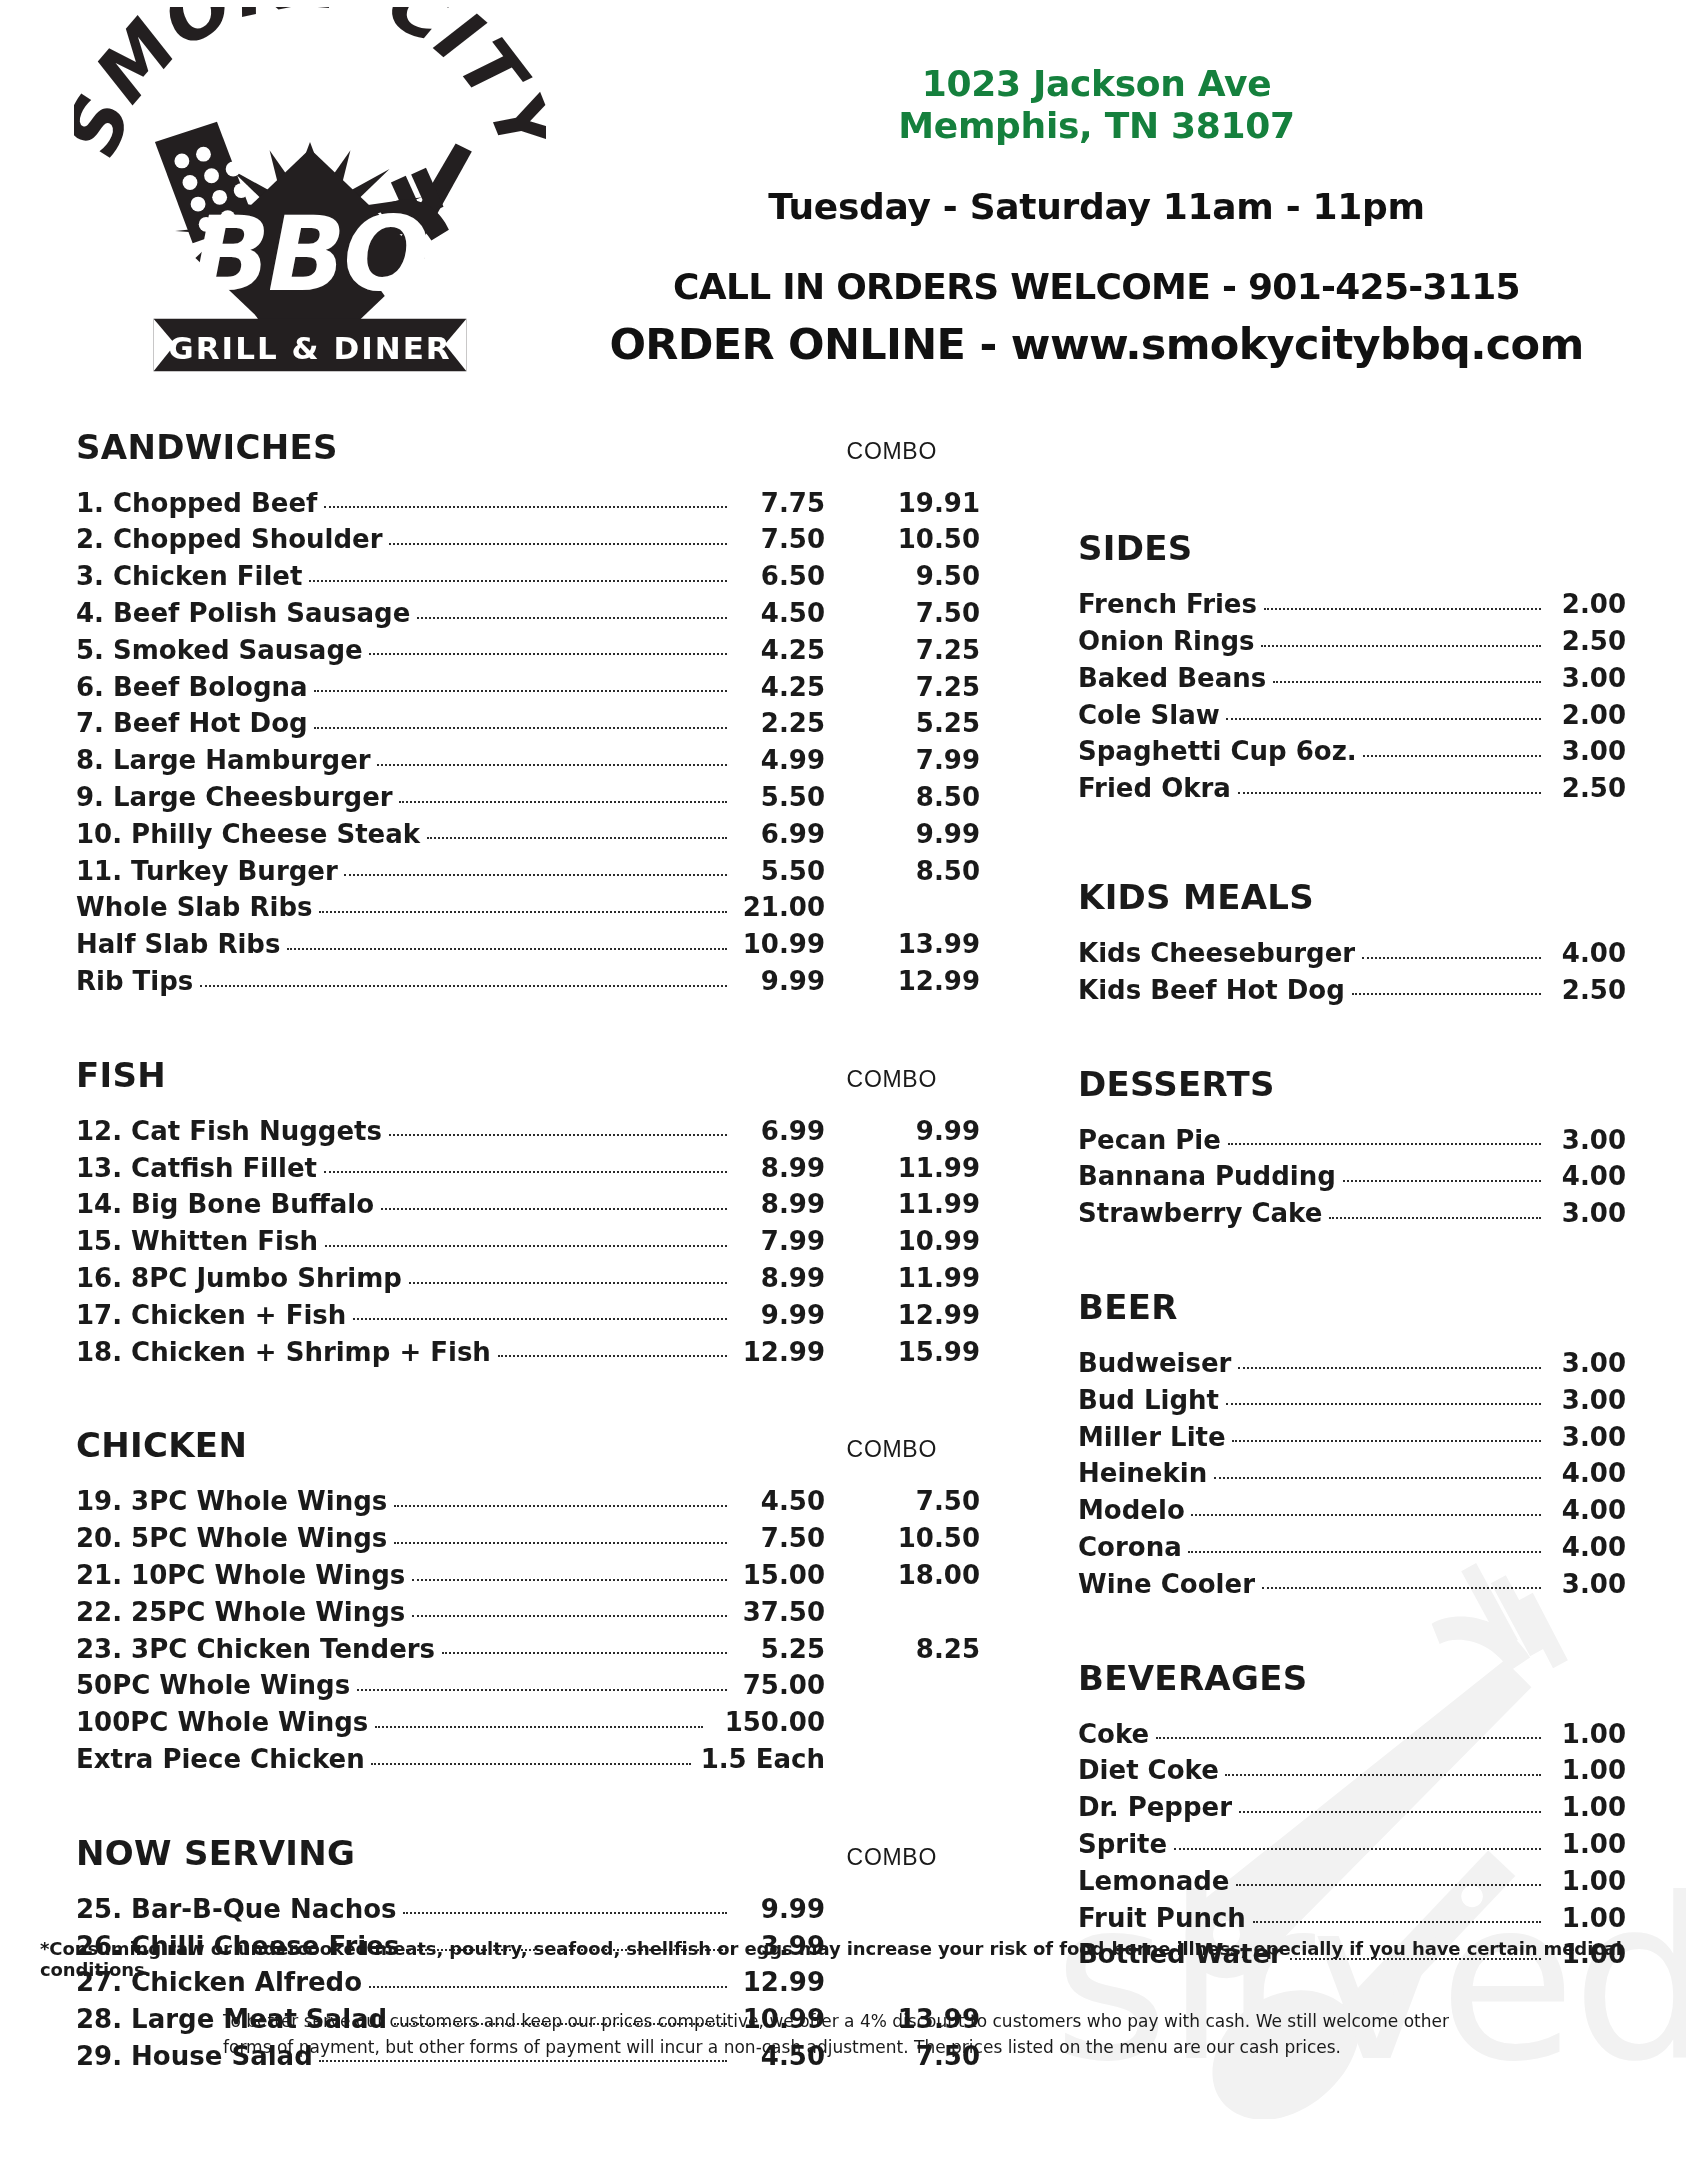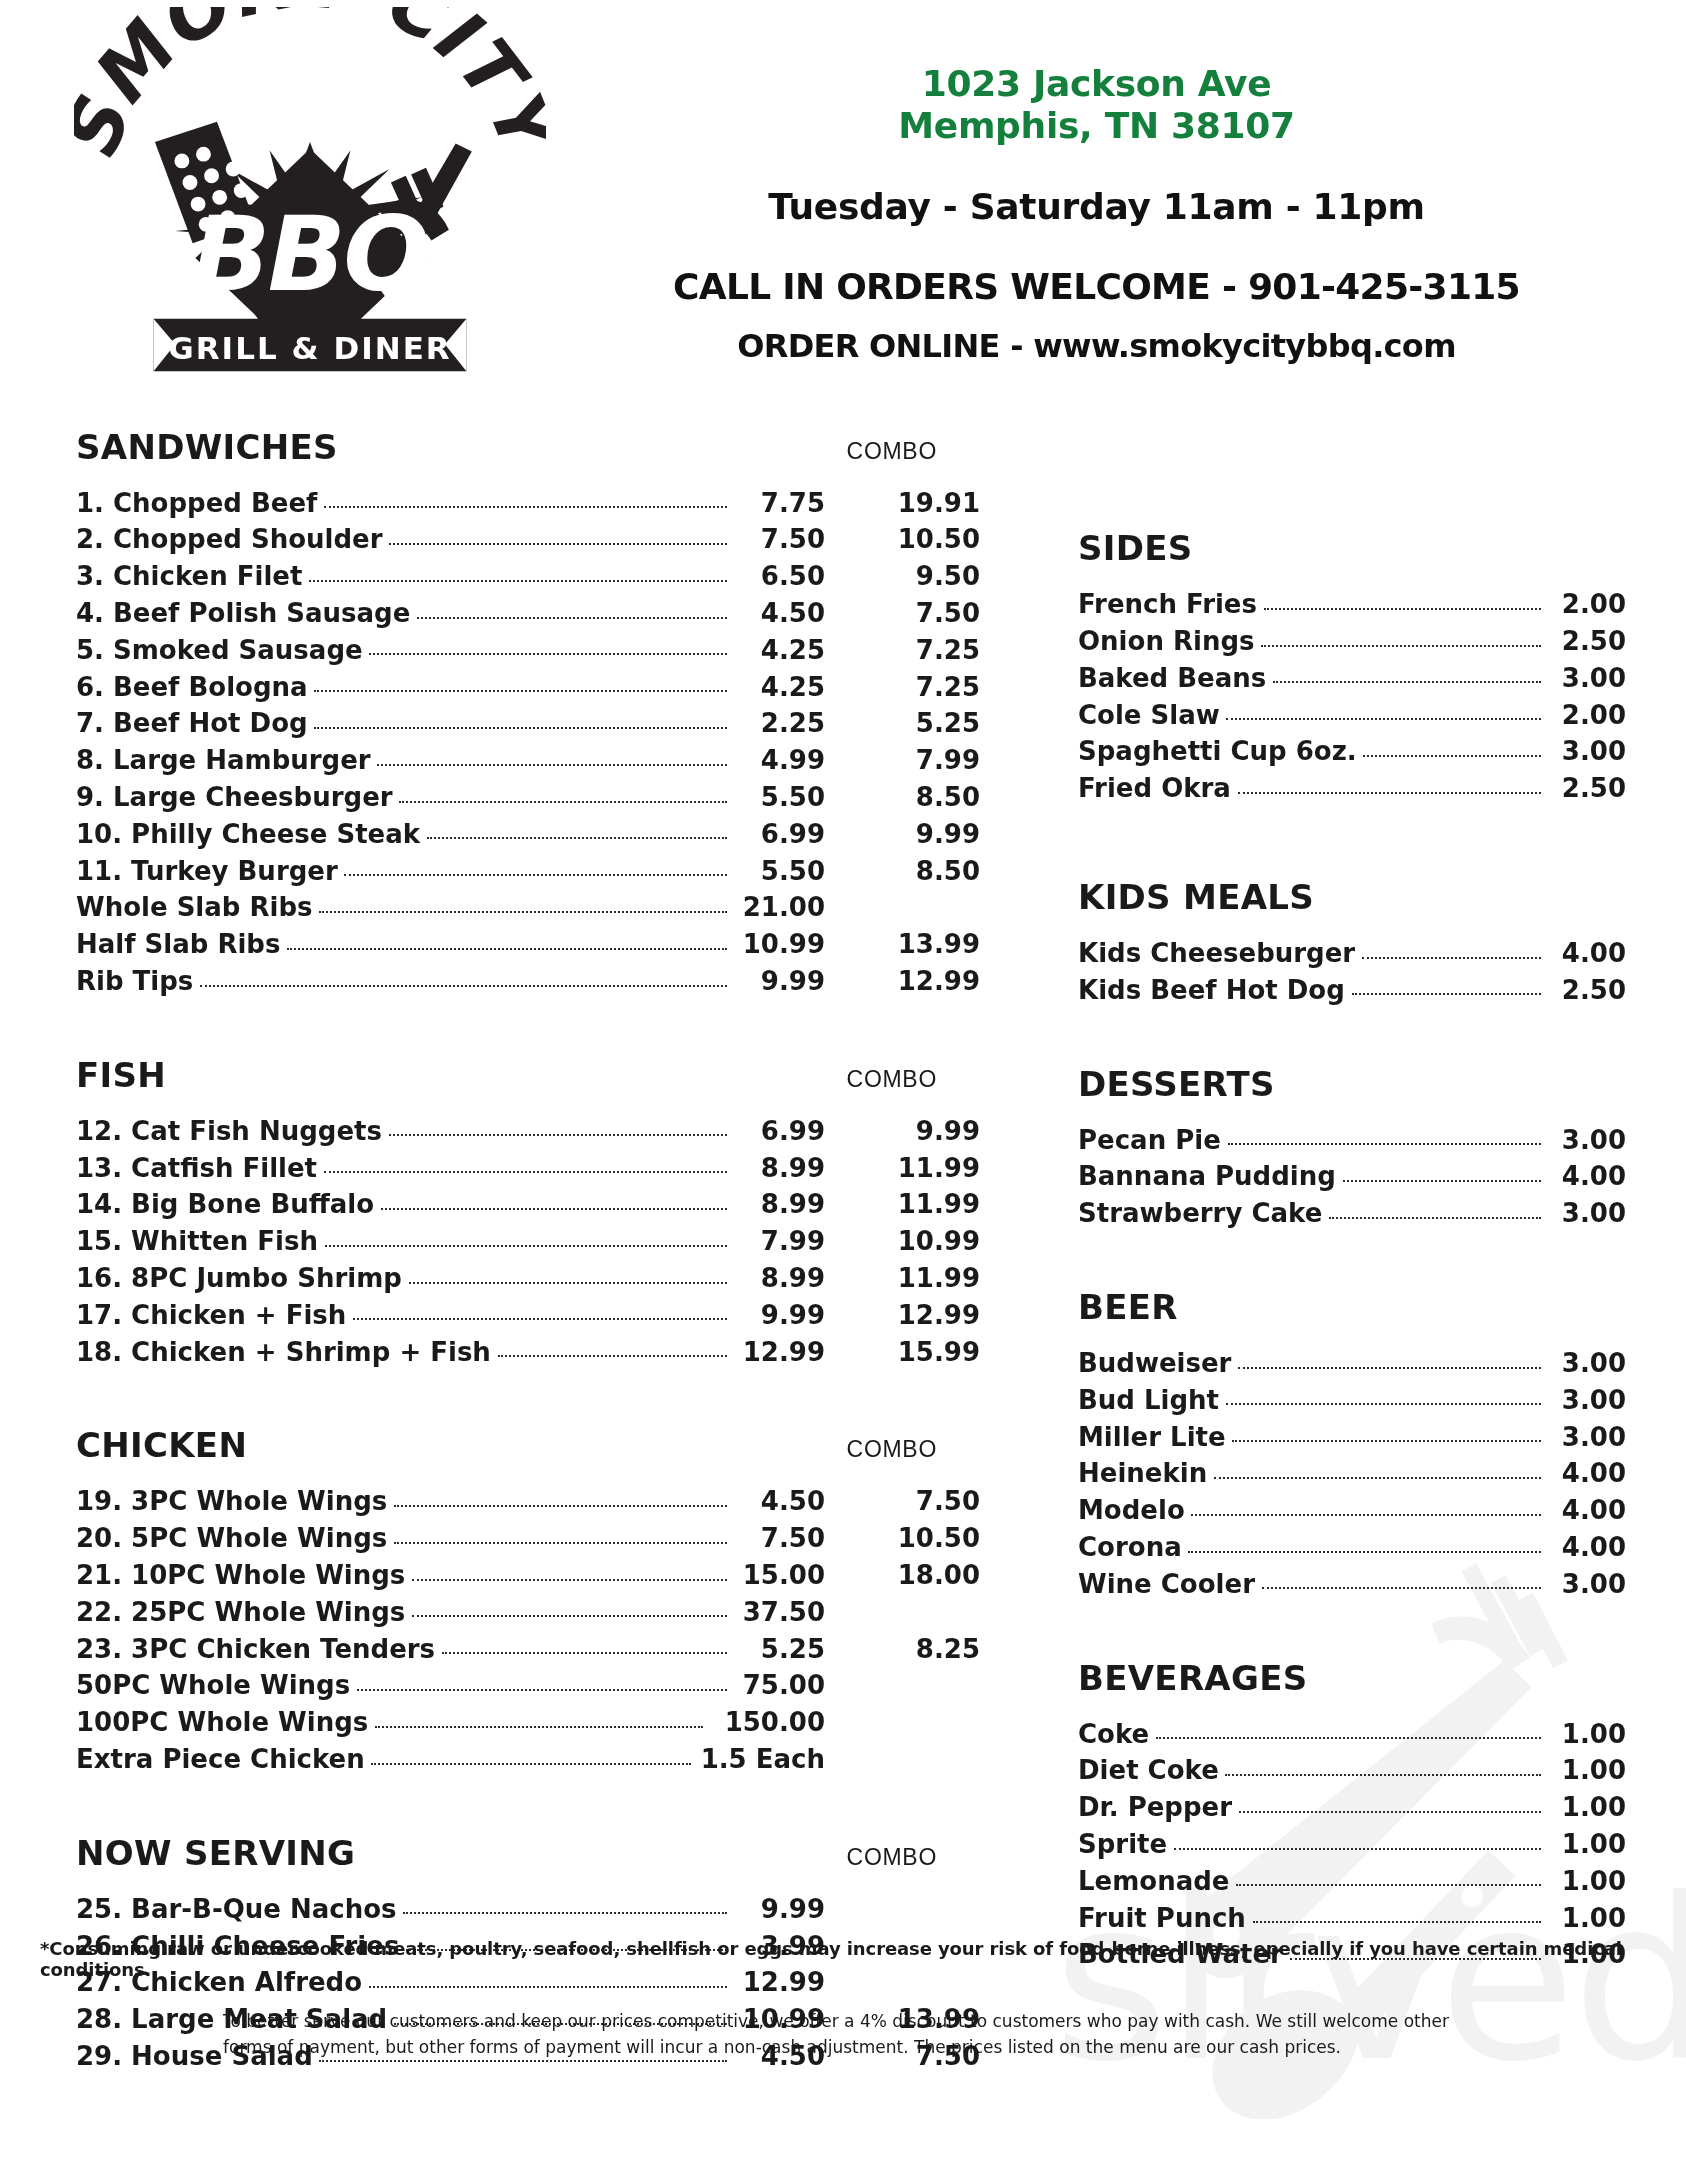--- a/index.html
+++ b/index.html
@@ -74,24 +74,24 @@
     color: #111;
   }
   .callin-line {
     font-size: 36px;
     font-weight: 700;
     letter-spacing: -0.7px;
     margin-top: 39px;
     color: #111;
   }
   .online-line {
-    font-size: 32px;
+    font-size: 43px;
     font-weight: 700;
     letter-spacing: -0.7px;
-    margin-top: 20px;
+    margin-top: 12px;
     color: #111;
   }
 
   
   .columns {
     display: flex;
     padding: 21.6px 61px 0 76px;
     gap: 0;
     align-items: center;
   }

